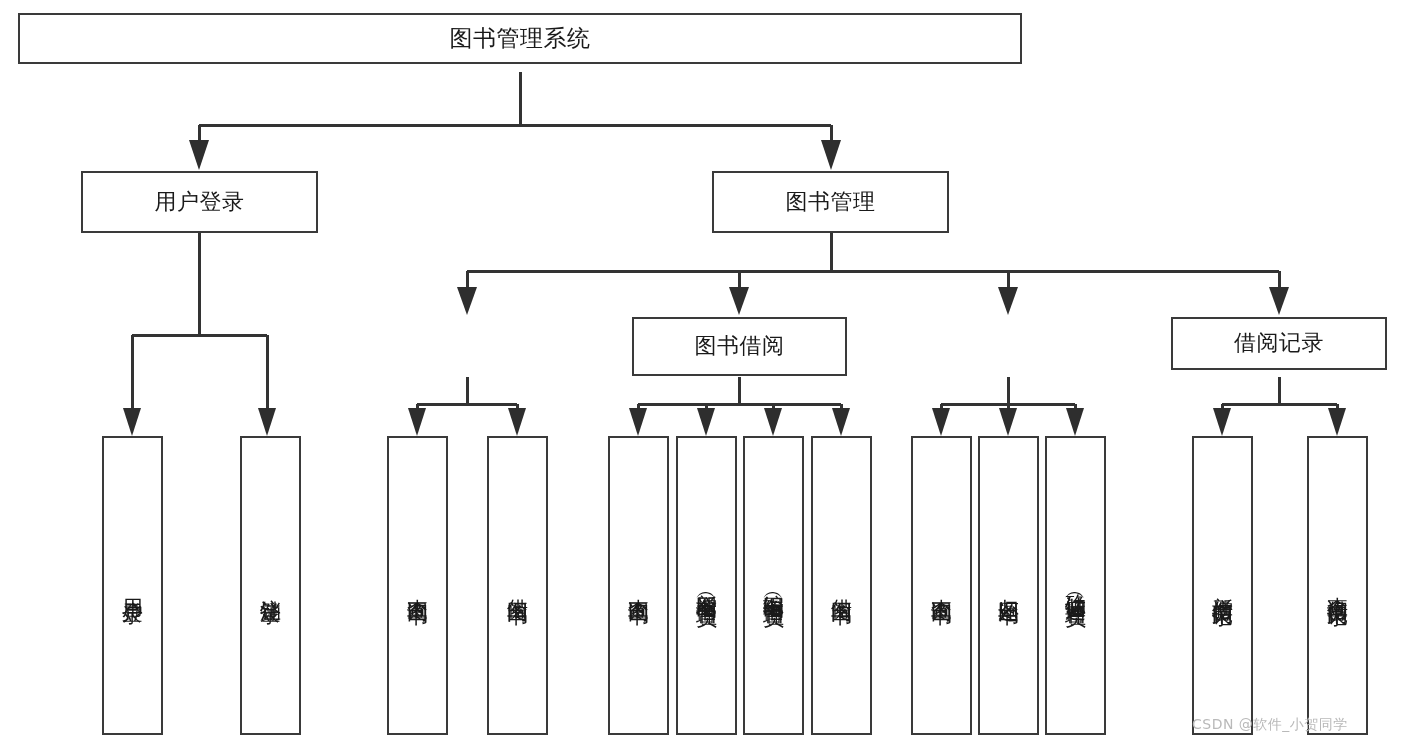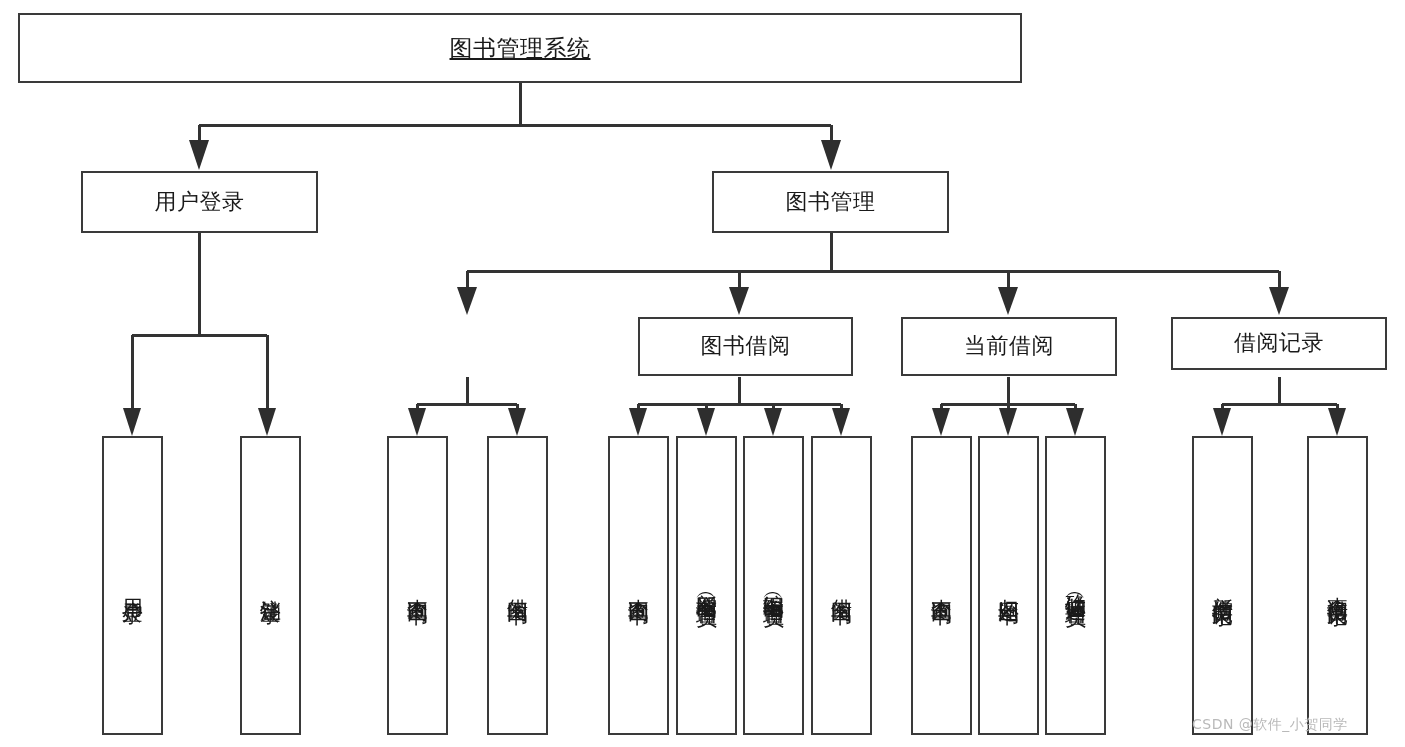--- a/index.html
+++ b/index.html
@@ -141,36 +141,33 @@
       <polygon points="773,436 764,408 782,408"></polygon>
       <polygon points="841,436 832,408 850,408"></polygon>
       <polygon points="941,436 932,408 950,408"></polygon>
       <polygon points="1008,436 999,408 1017,408"></polygon>
       <polygon points="1075,436 1066,408 1084,408"></polygon>
       <polygon points="1222,436 1213,408 1231,408"></polygon>
       <polygon points="1337,436 1328,408 1346,408"></polygon>
     </g>
   </svg>
 
-  <div class="node horiz root" style="left:18px; top:13px; width:1004px; height:70px;text-decoration:underline;">
+  <div class="node horiz root" style="left:18px; top:13px; width:1004px; height:51px;">
     <span class="label">图书管理系统</span>
   </div>
 
   <div class="node horiz" style="left:81px; top:171px; width:237px; height:62px;">
     <span class="label">用户登录</span>
   </div>
   <div class="node horiz" style="left:712px; top:171px; width:237px; height:62px;">
     <span class="label">图书管理</span>
   </div>
 
-  <div class="node horiz" style="left:632px; top:317px; width:215px; height:59px;margin-left:6px;">
+  <div class="node horiz" style="left:632px; top:317px; width:215px; height:59px;">
     <span class="label">图书借阅</span>
-  </div>
-  <div class="node horiz" style="left:901px; top:317px; width:216px; height:59px;">
-    <span class="label">当前借阅</span>
   </div>
   <div class="node horiz" style="left:1171px; top:317px; width:216px; height:53px;">
     <span class="label">借阅记录</span>
   </div>
 
   <div class="node vert" style="left:102px; top:436px; width:61px; height:299px;">
     <span class="label">用户登录</span>
   </div>
   <div class="node vert" style="left:240px; top:436px; width:61px; height:299px;">
     <span class="label">注销登录</span>

